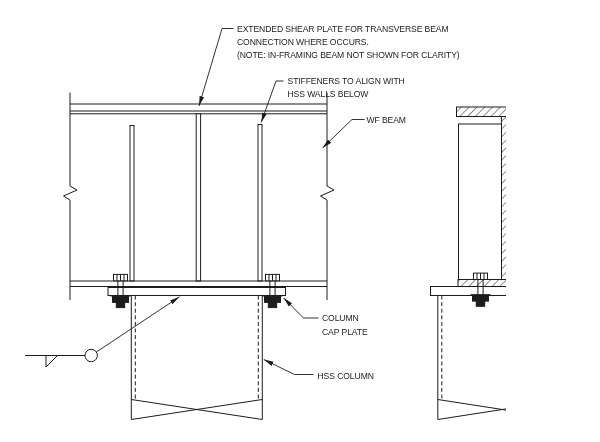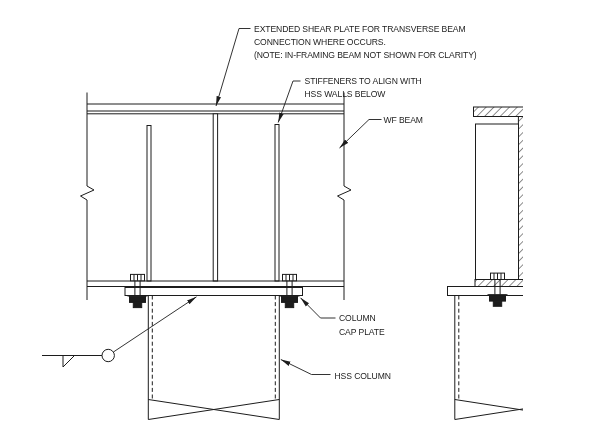--- a/index.html
+++ b/index.html
@@ -1,17 +1,17 @@
 <!DOCTYPE html>
 <html style="--line: #1c1c1c; --bg: #ffffff;"><head>
 <meta charset="utf-8">
 <style>
   html,body{margin:0;padding:0;background:#fff;}
   #canvas{position:relative;width:506px;height:442px;background:var(--bg,#fff);overflow:hidden;
-          font-family:"Liberation Sans",sans-serif;padding-left:17px;}
+          font-family:"Liberation Sans",sans-serif;}
   svg text{font-family:"Liberation Sans",sans-serif;font-size:8.6px;letter-spacing:-0.1px;
            fill:var(--line,#1c1c1c);}
   .ln{stroke:var(--line,#1c1c1c);fill:none;stroke-width:1;}
   .fw{fill:#fff;stroke:var(--line,#1c1c1c);stroke-width:1;}
   .fd{fill:var(--line,#1c1c1c);stroke:var(--line,#1c1c1c);stroke-width:1;}
   .ht{fill:url(#hatch);stroke:var(--line,#1c1c1c);stroke-width:1;}
   .dash{stroke-dasharray:4 2.6;}
   .leader{stroke:var(--line,#1c1c1c);fill:none;stroke-width:0.9;marker-end:url(#arrow);}
 </style>
 </head>

